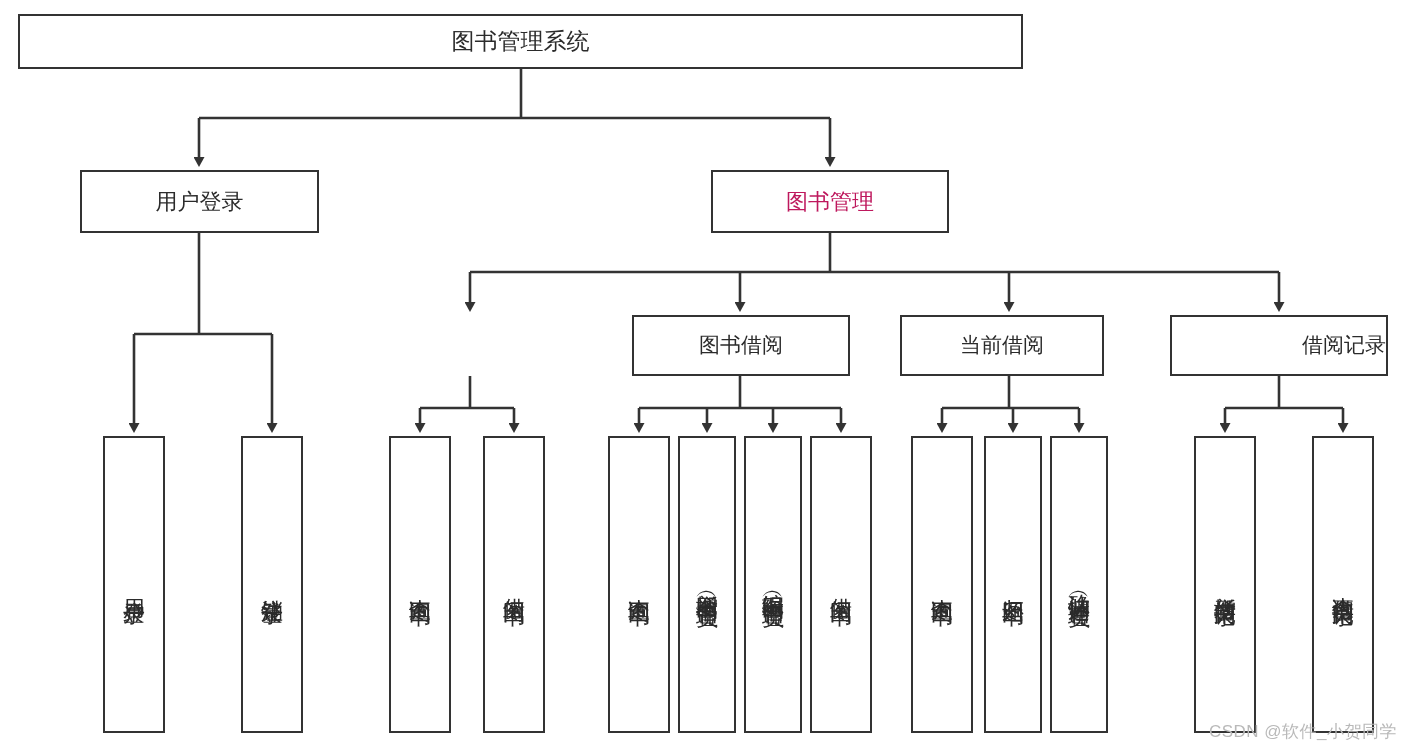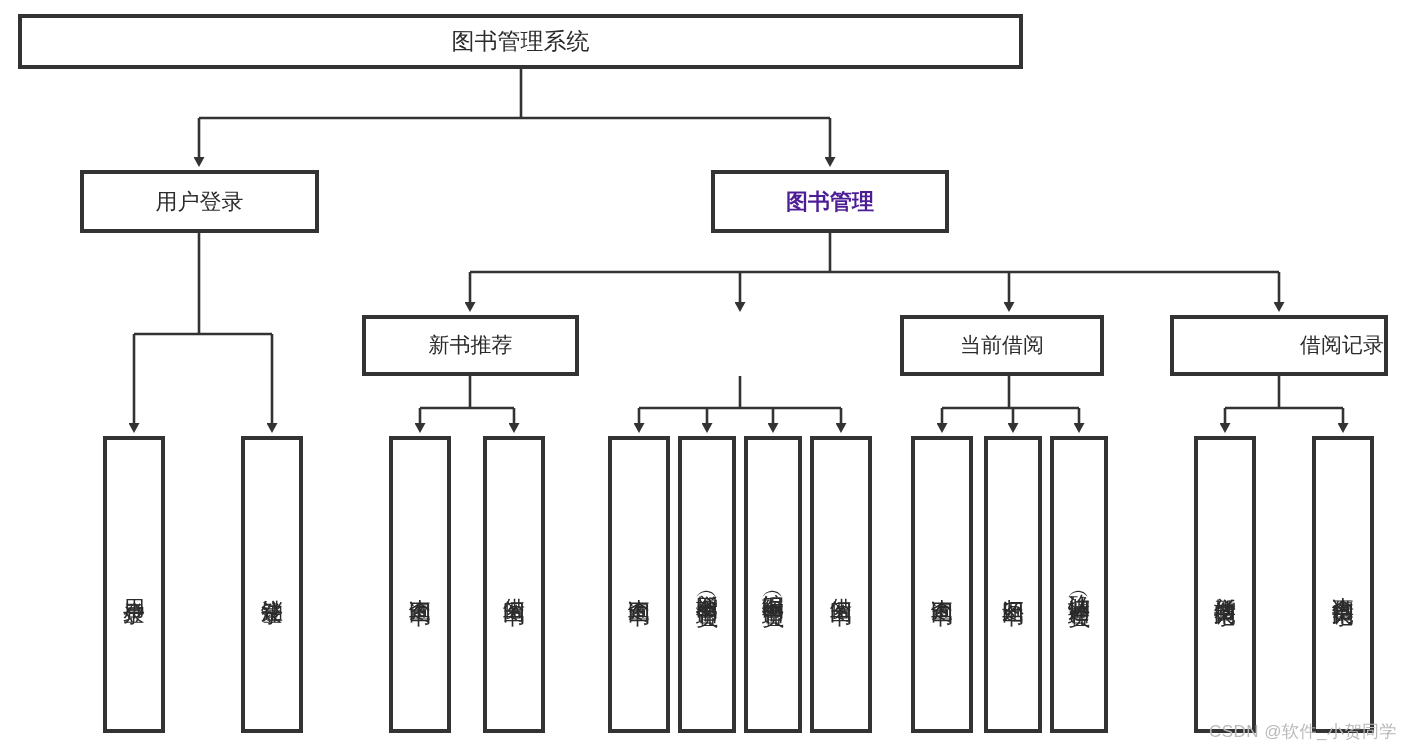--- a/index.html
+++ b/index.html
@@ -23,21 +23,21 @@
     left: 0;
     top: 0;
     width: 1405px;
     height: 747px;
     pointer-events: none;
   }
   .node {
     position: absolute;
     box-sizing: border-box;
     background: #ffffff;
-    border: 4px solid #0c4a6e;
+    border: 2px solid #0c4a6e;
     display: flex;
     align-items: center;
     justify-content: center;
     z-index: 2;
   }
   .node .label {
     color: #2b2b2b;
     line-height: 1.18;
     text-align: center;
     white-space: pre-line;
@@ -125,25 +125,25 @@
   </svg>
 
   <div class="node node-root" style="left: 18px; top: 14px; width: 1005px; height: 55px; border-color: rgb(51, 51, 51); background: rgb(255, 255, 255);">
     <span class="label" style="color: rgb(43, 43, 43);">图书管理系统</span>
   </div>
 
   <div class="node node-l2" style="left: 80px; top: 170px; width: 239px; height: 63px; border-color: rgb(51, 51, 51); background: rgb(255, 255, 255);">
     <span class="label" style="color: rgb(43, 43, 43);">用户登录</span>
   </div>
   <div class="node node-l2" style="left: 711px; top: 170px; width: 238px; height: 63px; border-color: rgb(51, 51, 51); background: rgb(255, 255, 255);">
-    <span class="label" style="color: #4c1d95; font-weight: bold;">图书管理</span>
+    <span class="label" style="color: #be185d;">图书管理</span>
   </div>
 
-  <div class="node node-l3" style="left: 362px; top: 315px; width: 217px; height: 61px; border-color: rgb(51, 51, 51); background: rgb(255, 255, 255);">
-    <span class="label" style="color: rgb(43, 43, 43);">新书推荐</span>
+  <div class="node node-l3" style="left: 632px; top: 315px; width: 218px; height: 61px; border-color: rgb(51, 51, 51); background: rgb(255, 255, 255);">
+    <span class="label" style="color: rgb(43, 43, 43);">图书借阅</span>
   </div>
   <div class="node node-l3" style="left: 900px; top: 315px; width: 204px; height: 61px; border-color: rgb(51, 51, 51); background: rgb(255, 255, 255);">
     <span class="label" style="color: rgb(43, 43, 43);">当前借阅</span>
   </div>
   <div class="node node-l3" style="left: 1170px; top: 315px; width: 218px; height: 61px; border-color: rgb(51, 51, 51); background: rgb(255, 255, 255); justify-content: flex-end;">
     <span class="label" style="color: rgb(43, 43, 43);">借阅记录</span>
   </div>
 
   <div class="node node-leaf" style="left: 103px; top: 436px; width: 62px; height: 297px; border-color: rgb(51, 51, 51); background: rgb(255, 255, 255);">
     <span class="label" style="color: rgb(43, 43, 43);">用户登录</span>

